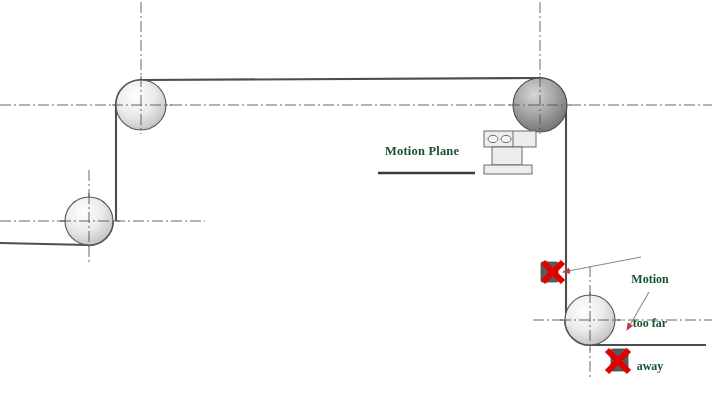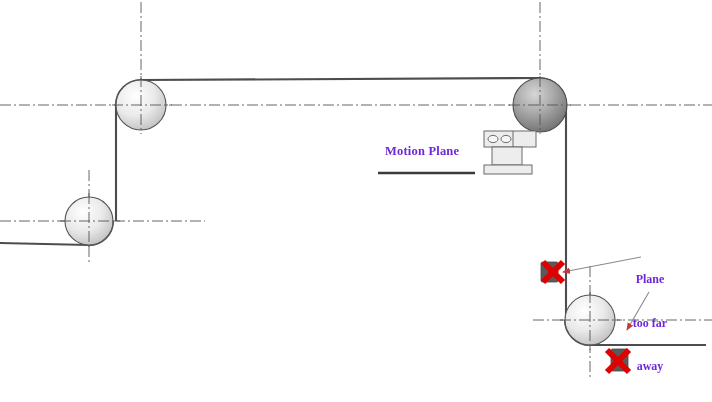--- a/index.html
+++ b/index.html
@@ -17,21 +17,21 @@
     background: #ffffff;
     overflow: hidden;
   }
   #diagram {
     position: absolute;
     left: 0;
     top: 0;
   }
   .label {
     position: absolute;
-    color: #6d28d9;
+    color: #14532d;
     font-family: "Liberation Serif", serif;
     font-weight: bold;
     white-space: pre;
   }
   #motion-plane-label {
     left: 385px;
     top: 144px;
     font-size: 12.5px;
     letter-spacing: 0.2px;
   }
@@ -147,18 +147,18 @@
 
     <g stroke="#8a8a8a" stroke-width="1.1" fill="none" marker-end="url(#arrowRed)">
       <line x1="641" y1="257" x2="563" y2="272"></line>
       <line x1="649" y1="292" x2="627" y2="330"></line>
     </g>
   </svg>
 
   <div class="label" id="motion-plane-label">Motion Plane</div>
 
   <div class="label" id="sensor-note-label">
-    <span class="sensor-note-line">Plane</span>
+    <span class="sensor-note-line">Motion</span>
     <span class="sensor-note-line">too far</span>
     <span class="sensor-note-line">away</span>
   </div>
 
 </div>
 
 </body></html>

